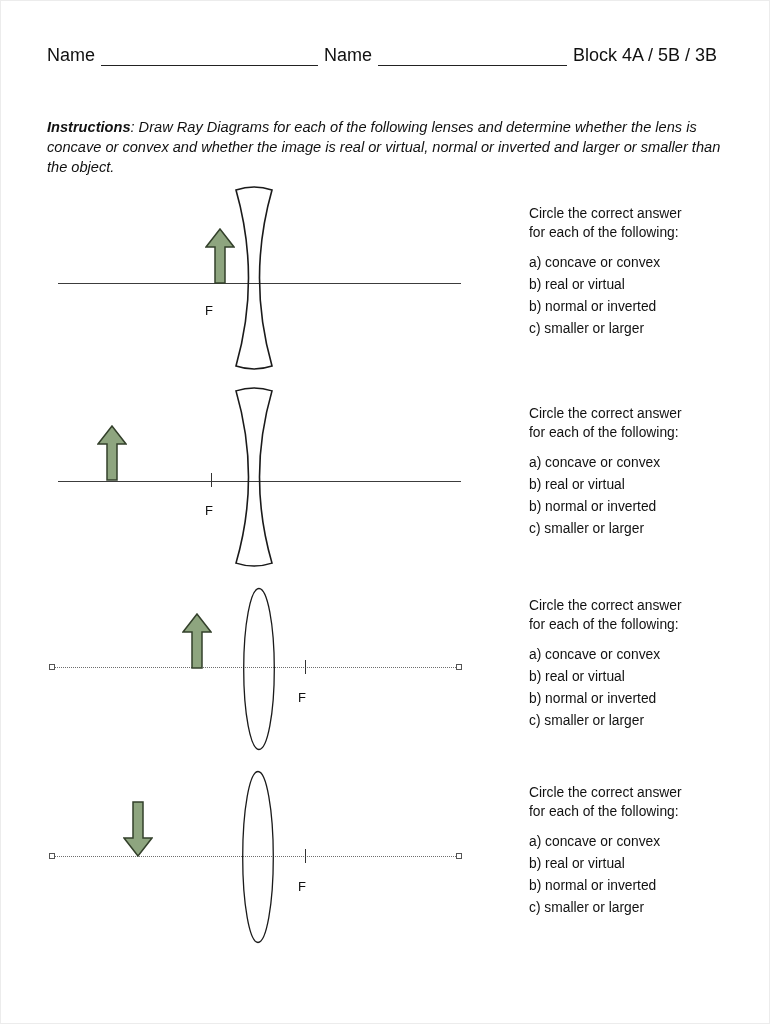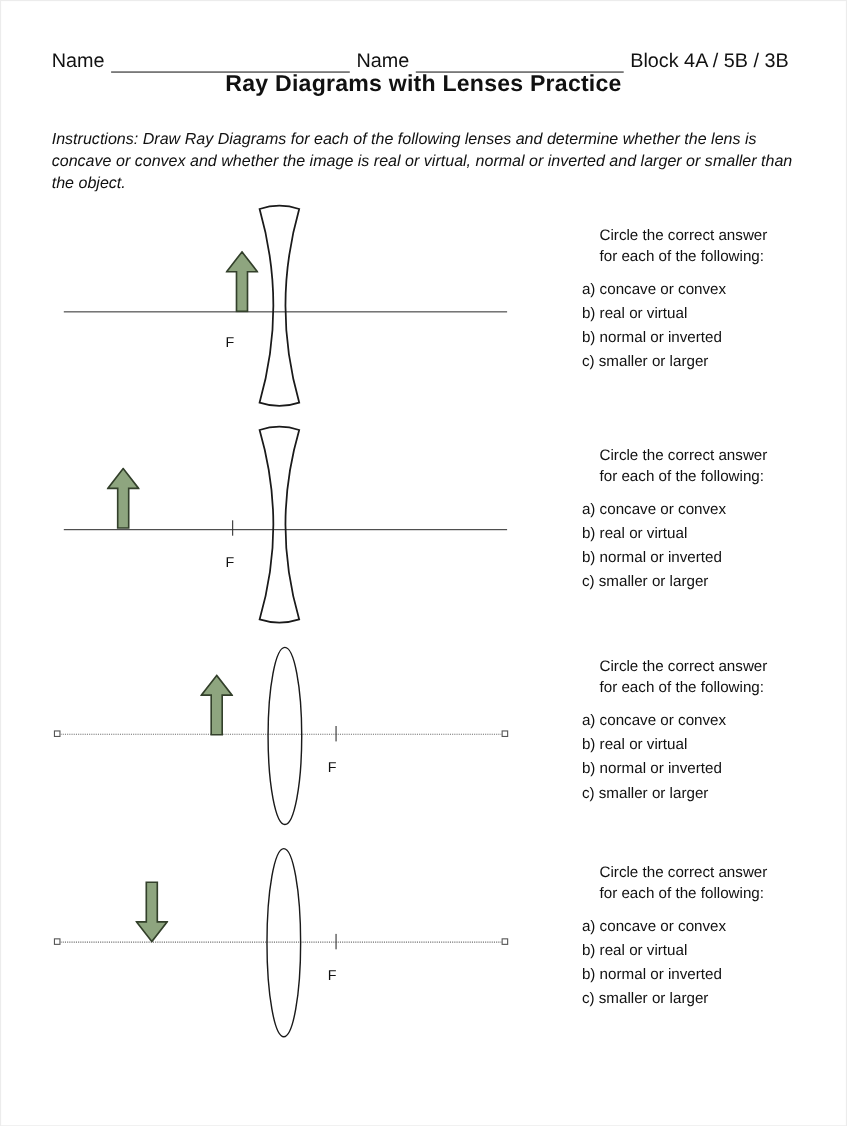--- a/index.html
+++ b/index.html
@@ -17,51 +17,50 @@
   .fill-line.f1 { flex:1.15; }
   .fill-line.f2 { flex:1; }
   .title {
     position:absolute; top:64px; left:0; right:0; text-align:center;
     font-size:21px; font-weight:bold; letter-spacing:0.2px;
   }
   .instructions {
     position:absolute; left:46px; top:117px; width:684px;
     font-size:14.6px; line-height:1.36; font-style:italic;
   }
-  .instructions b { font-weight:normal; }
+  .instructions b { font-weight:bold; }
   
   .lens-svg { position:absolute; }
   .lens-svg path, .lens-svg ellipse { stroke:var(--lens-stroke); fill:none; }
   .arrow { position:absolute; }
   .arrow polygon { fill:var(--arrow-fill); stroke:var(--arrow-stroke); stroke-width:1.5; }
   .axis-line { position:absolute; height:0; border-top:1.2px solid var(--line-color); }
   .axis-line.dotted { border-top:1.5px dotted var(--dotted-line-color); }
   .endpoint { position:absolute; width:6px; height:6px; border:1px solid #555; background:#fff; box-sizing:border-box; }
   .tick { position:absolute; width:1.3px; background:#333; }
   .focal-label { position:absolute; font-size:13px; color:#111; }
   
   .qblock { position:absolute; left:528px; width:214px; font-size:13.8px; }
-  .qblock .prompt div { line-height:18.5px;margin-left:16px; }
+  .qblock .prompt div { line-height:18.5px; }
   .qblock .options { margin-top:10px; }
   .qblock .options div { line-height:22px; }
 </style>
 </head>
 <body>
 
 <div class="page">
 
   <div class="header-row">
     <span>Name</span>
     <span class="fill-line f1"></span>
     <span>Name</span>
     <span class="fill-line f2"></span>
     <span>Block 4A / 5B / 3B</span>
   </div>
 
-  <div class="title">Ray Diagrams with Lenses Practice</div>
 
   <div class="instructions"><b>Instructions</b><span>: Draw Ray Diagrams for each of the following lenses and determine whether the lens is concave or convex and whether the image is real or virtual, normal or inverted and larger or smaller than the object.</span></div>
 
   <div class="axis-line" style="left:57px; top:282px; width:403px;"></div>
   <svg class="lens-svg" style="left:228px; top:183px;" width="50" height="188" viewBox="0 0 50 188">
     <path d="M7,6 Q25,0 43,6 Q18,94 43,182 Q25,188 7,182 Q32,94 7,6 Z" stroke-width="1.6"></path>
   </svg>
   <svg class="arrow" style="left:204px; top:227px;" width="30" height="56" viewBox="0 0 30 56">
     <polygon points="15,1 1,19 10,19 10,55 20,55 20,19 29,19"></polygon>
   </svg>

